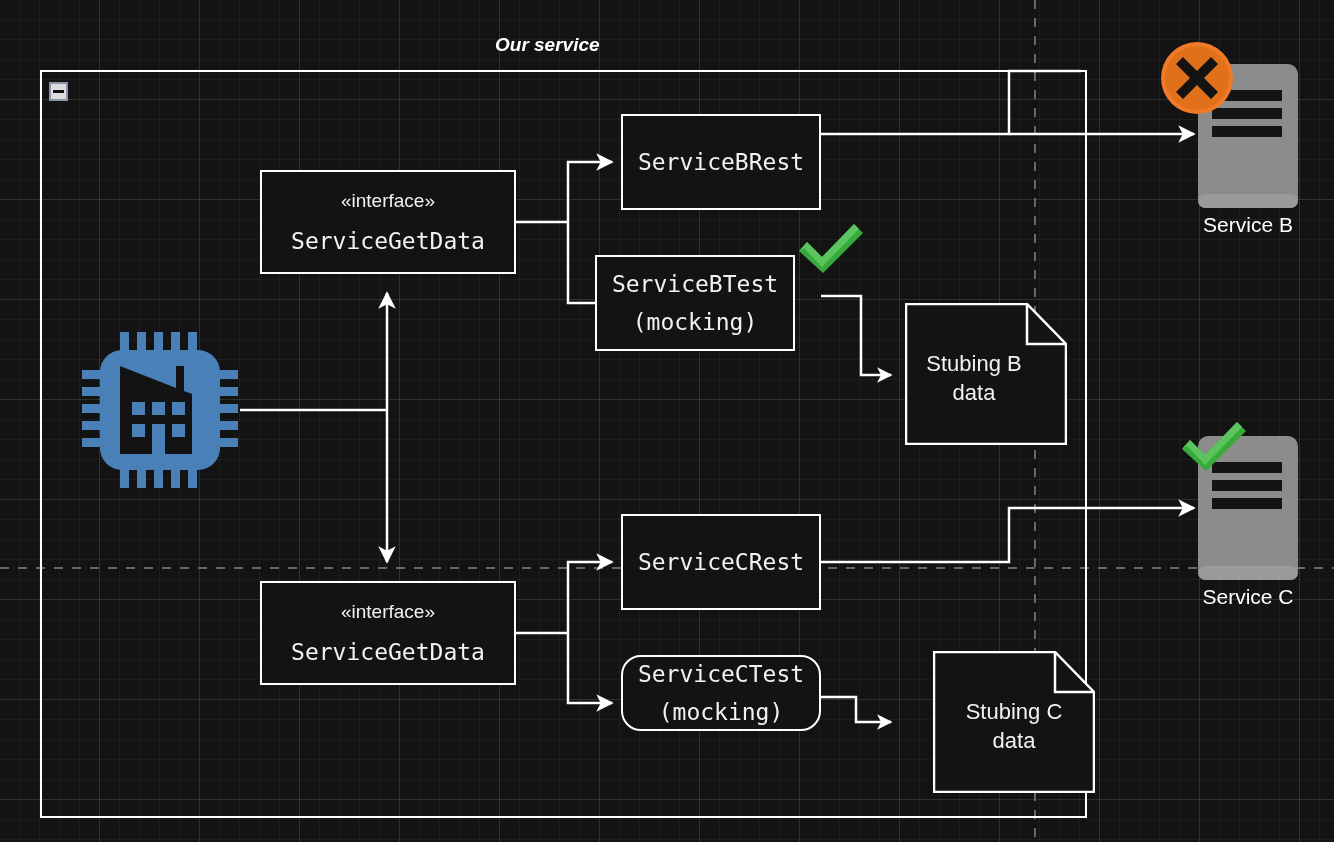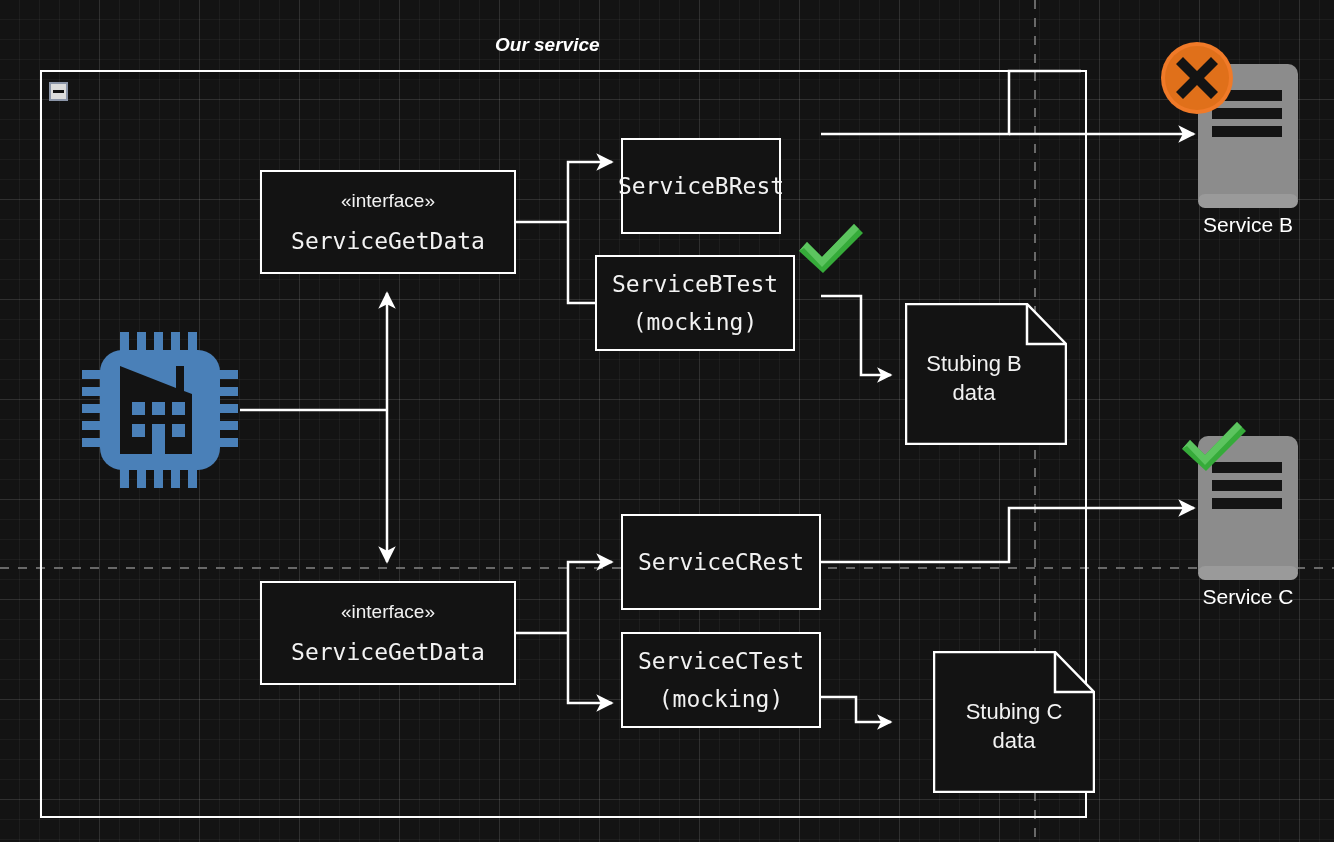--- a/index.html
+++ b/index.html
@@ -170,41 +170,41 @@
   <div class="node umlbox" style="left:260px;top:170px;width:256px;height:104px;">
     <div class="iface-stereo">«interface»</div>
     <div class="mono">ServiceGetData</div>
   </div>
 
   <div class="node umlbox" style="left:260px;top:581px;width:256px;height:104px;">
     <div class="iface-stereo">«interface»</div>
     <div class="mono">ServiceGetData</div>
   </div>
 
-  <div class="node umlbox" style="left:621px;top:114px;width:160px;height:96px;margin-top:24px;">
+  <div class="node umlbox" style="left:621px;top:114px;width:200px;height:96px;">
     <div class="mono">ServiceBRest</div>
   </div>
 
   <div class="node umlbox" style="left:595px;top:255px;width:200px;height:96px;align-items:center;">
     <div class="mono">ServiceBTest</div>
     <div class="mono" style="margin-top:12px;">(mocking)</div>
   </div>
 
   <div class="node" style="left:795px;top:220px;width:72px;height:56px;">
     <svg viewBox="0 0 72 56" width="72" height="56">
       <path d="M4 31 L12 22 L27 37 L59 4 L68 13 L28 53 Z" fill="#36ab3a"></path>
       <path d="M4 31 L12 22 L27 37 L59 4 L64 9 L27 47 L9 28 Z" fill="#5cc45f"></path>
     </svg>
   </div>
 
   <div class="node umlbox" style="left:621px;top:514px;width:200px;height:96px;">
     <div class="mono">ServiceCRest</div>
   </div>
 
-  <div class="node umlbox" style="left:621px;top:632px;width:200px;height:96px;">
+  <div class="node umlbox" style="left:621px;top:655px;width:200px;height:76px;border-radius:20px;">
     <div class="mono">ServiceCTest</div>
     <div class="mono" style="margin-top:12px;">(mocking)</div>
   </div>
 
   <div class="node" style="left:893px;top:303px;width:162px;height:142px;padding-left:12px;">
     <svg viewBox="0 0 162 142" width="162" height="142">
       <path d="M1 1 H122 L161 41 V141 H1 Z" fill="#131313" stroke="#ffffff" stroke-width="2.5"></path>
       <path d="M122 1 V41 H161" fill="none" stroke="#ffffff" stroke-width="2.5"></path>
     </svg>
     <div class="doc-label">

